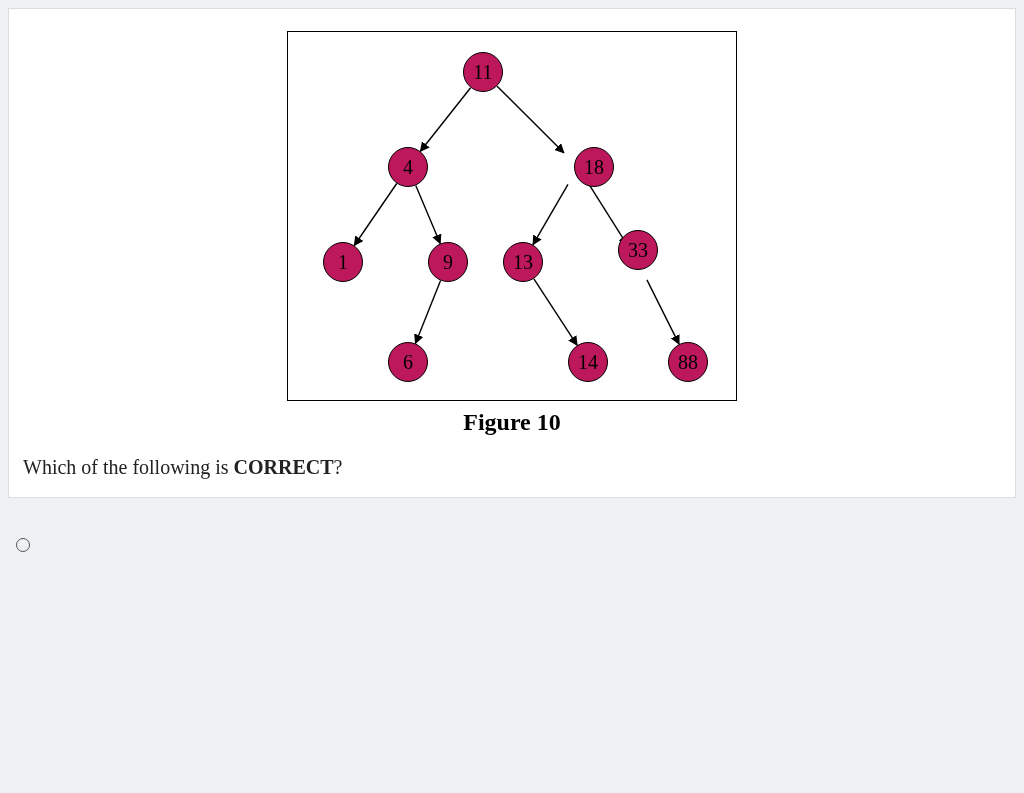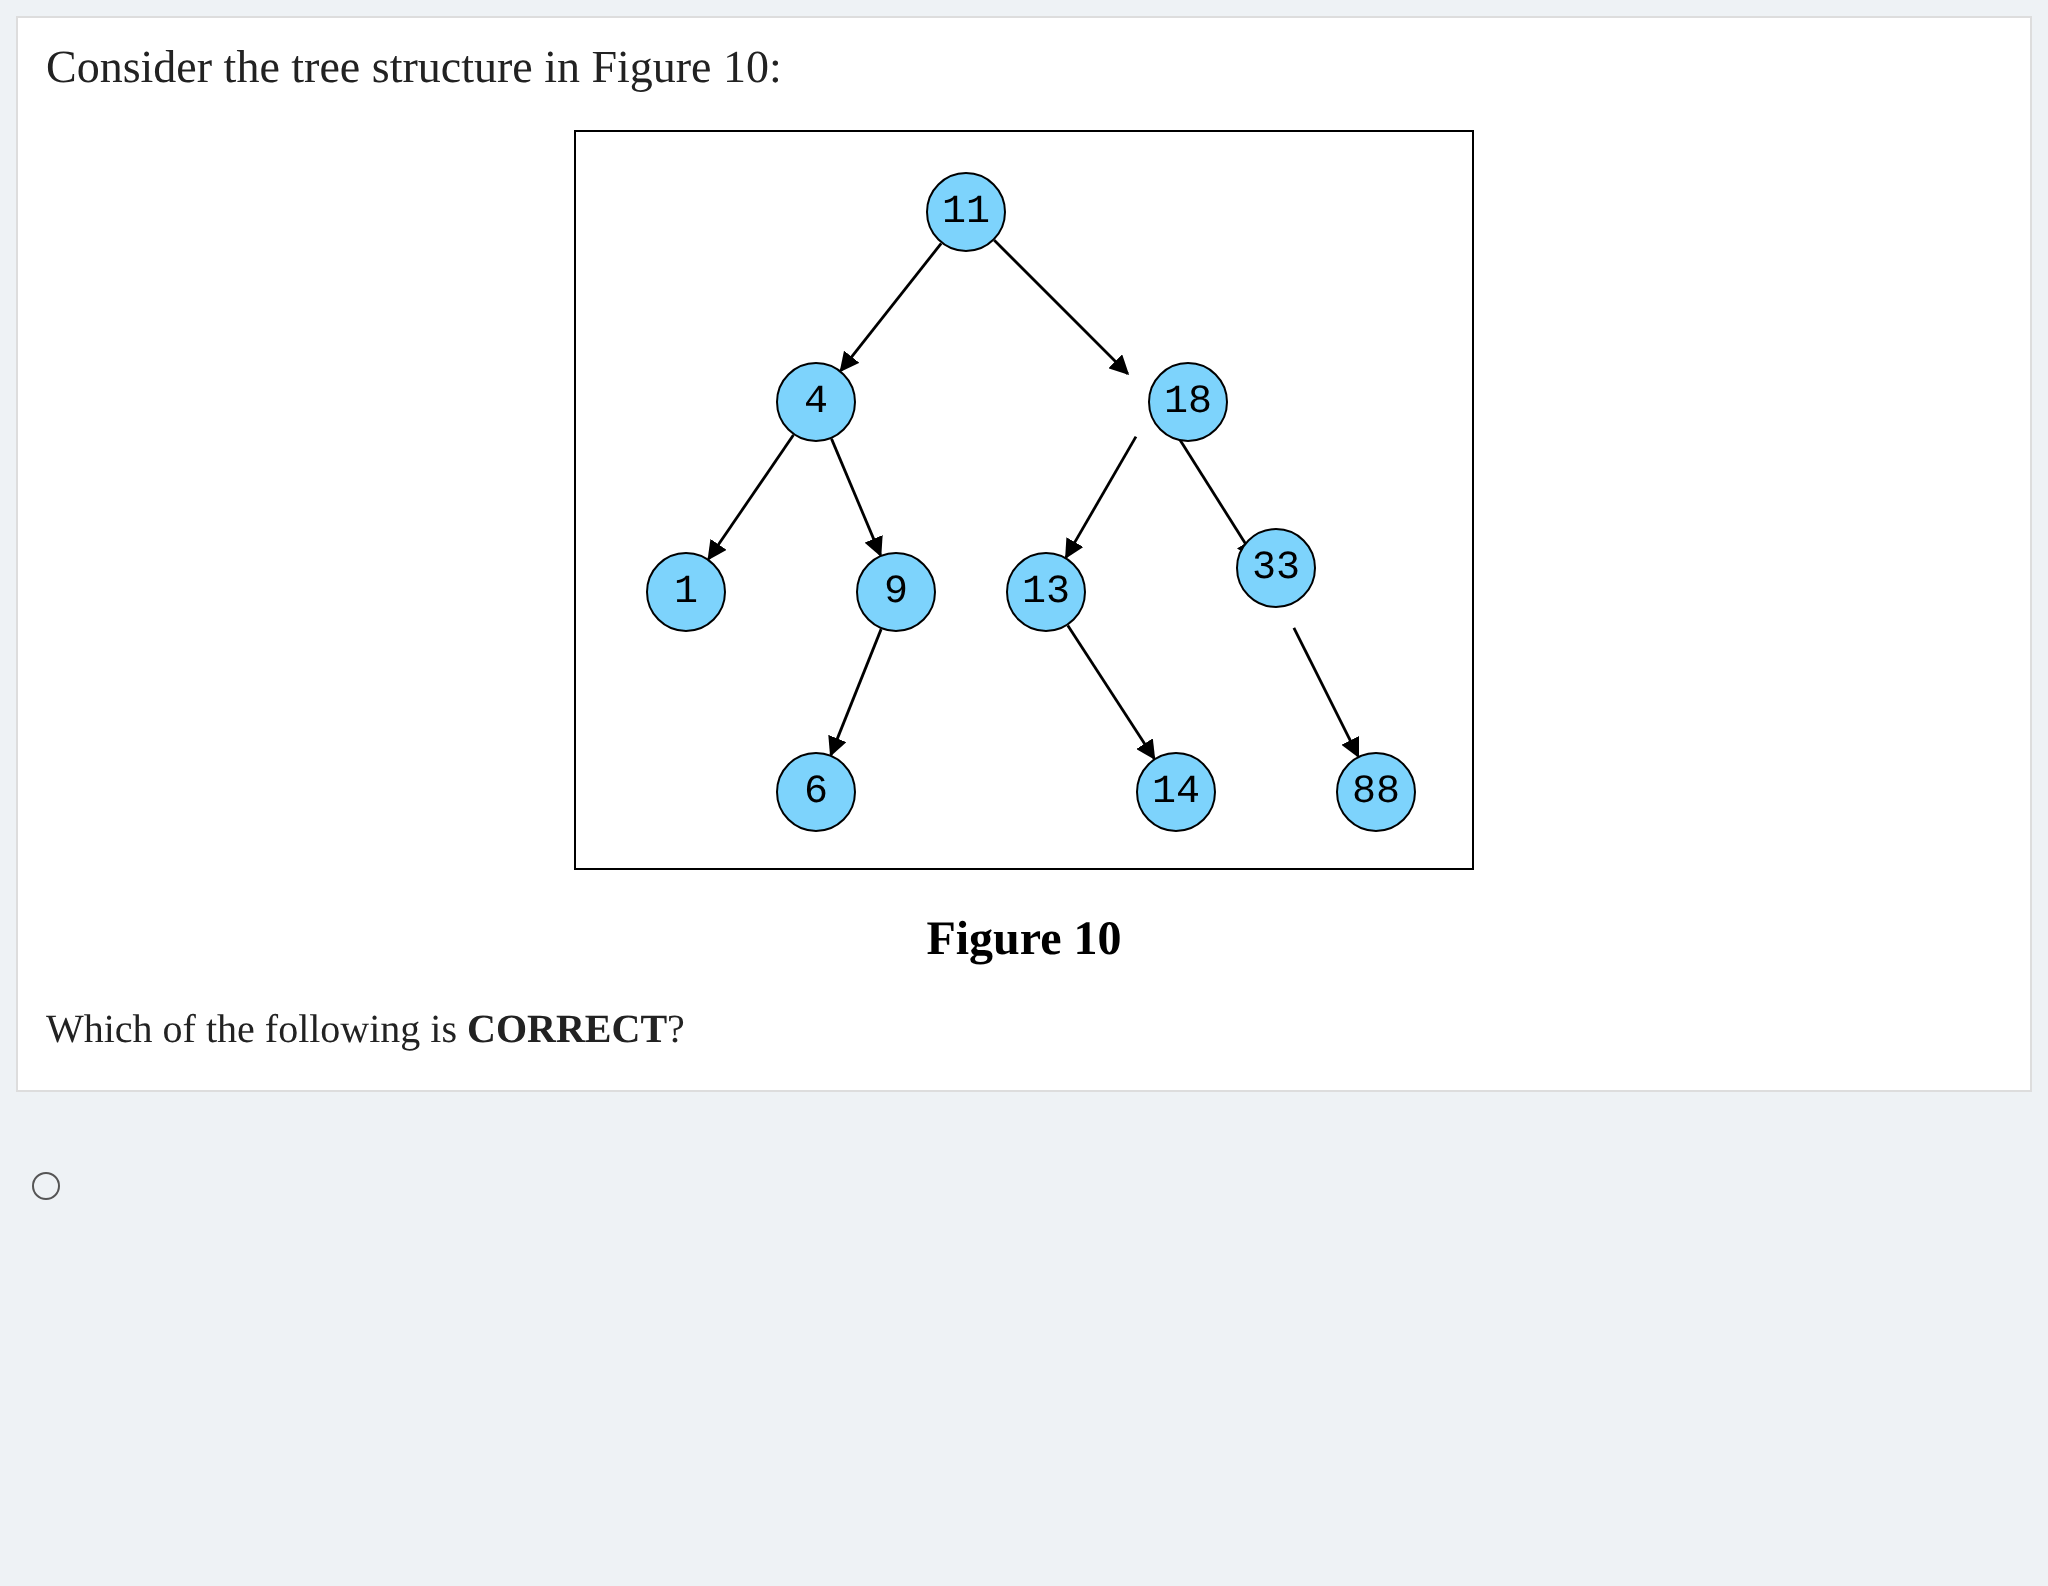--- a/index.html
+++ b/index.html
@@ -35,33 +35,33 @@
     .tree-svg {
       position: absolute;
       top: 0; left: 0;
       width: 100%; height: 100%;
     }
     .node {
       position: absolute;
       width: 40px; height: 40px;
       border: 1.5px solid #000;
       border-radius: 50%;
-      background: #7dd3fc;
+      background: #be185d;
       display: flex;
       align-items: center;
       justify-content: center;
-      font-family: Liberation Mono, monospace;
+      font-family: Liberation Serif, serif;
       font-size: 20px;
       transform: translate(-50%, -50%);
     }
     .caption {
       font-family: 'Times New Roman', serif;
       font-weight: bold;
       font-size: 24px;
-      margin-top: 22px;
+      margin-top: 8px;
     }
     .prompt-q {
       font-size: 20px;
       color: #222;
       margin-top: 14px;
     }
     .prompt-q strong { font-weight: bold; }
     .options {
       padding: 6px 8px 6px 8px;
     }
@@ -80,21 +80,20 @@
       border-radius: 50%;
       flex: 0 0 auto;
       cursor: pointer;
     }
     .opt-text { cursor: pointer; }
   </style>
 </head>
 <body>
 
 <div class="question-card">
-  <div class="prompt-line">Consider the tree structure in Figure 10:</div>
 
   <div class="figure-wrap">
     <div class="tree-box">
       <svg class="tree-svg" id="tree-svg">
         <defs>
           <marker id="arrow" viewBox="0 0 10 10" refX="9" refY="5" markerWidth="7" markerHeight="7" orient="auto-start-reverse">
             <path d="M 0 0 L 10 5 L 0 10 z" fill="#000"></path>
           </marker>
         </defs>
       <line x1="182.6071142284196" y1="55.69765531066852" x2="132.3928857715804" y2="119.30234468933148" stroke="#000" stroke-width="1.4" marker-end="url(#arrow)"></line>

